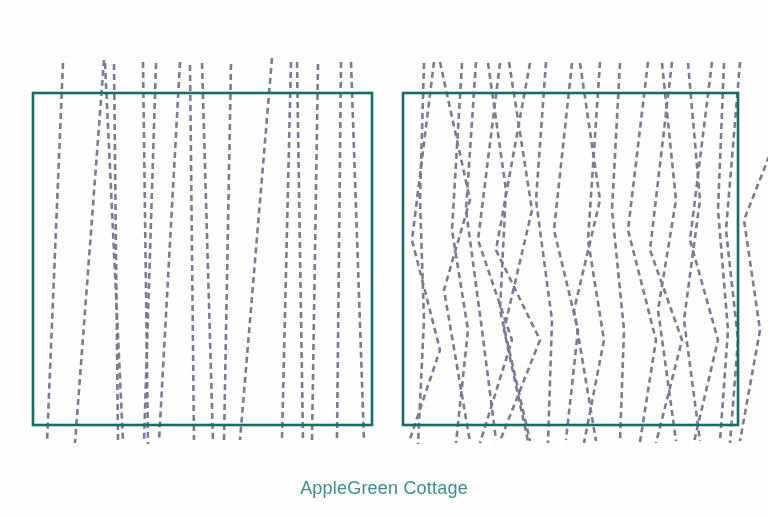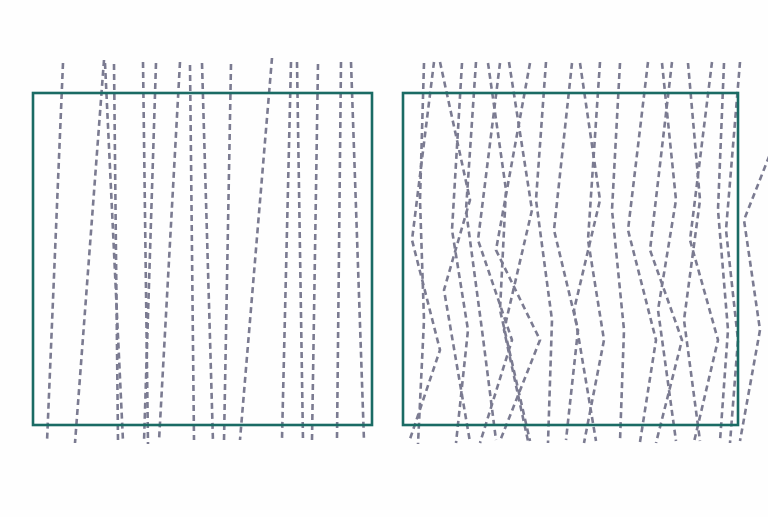--- a/index.html
+++ b/index.html
@@ -94,14 +94,17 @@
           <polyline points="688,63 700,200 684,320 700,441" fill="none" stroke="#7b7b91" stroke-width="2.6" stroke-dasharray="6 4" stroke-linecap="butt"></polyline>
           <polyline points="712,62 690,240 718,340 694,442" fill="none" stroke="#7b7b91" stroke-width="2.6" stroke-dasharray="6 4" stroke-linecap="butt"></polyline>
           <polyline points="724,63 718,210 728,330 720,441" fill="none" stroke="#7b7b91" stroke-width="2.6" stroke-dasharray="6 4" stroke-linecap="butt"></polyline>
           <polyline points="740,62 726,230 738,340 730,443" fill="none" stroke="#7b7b91" stroke-width="2.6" stroke-dasharray="6 4" stroke-linecap="butt"></polyline>
           <polyline points="806,63 744,220 760,330 740,441" fill="none" stroke="#7b7b91" stroke-width="2.6" stroke-dasharray="6 4" stroke-linecap="butt"></polyline>
           <rect x="403" y="93" width="335" height="332" fill="none" stroke="#1a6b64" stroke-width="2.6"></rect>
         </g>
       </g>
   </svg>
 
+  <div class="caption-layer">
+    <span class="caption-text" style="color: rgb(61, 143, 140); font-size: 18px;">AppleGreen Cottage</span>
+  </div>
 
 </div>
 
 </body></html>

